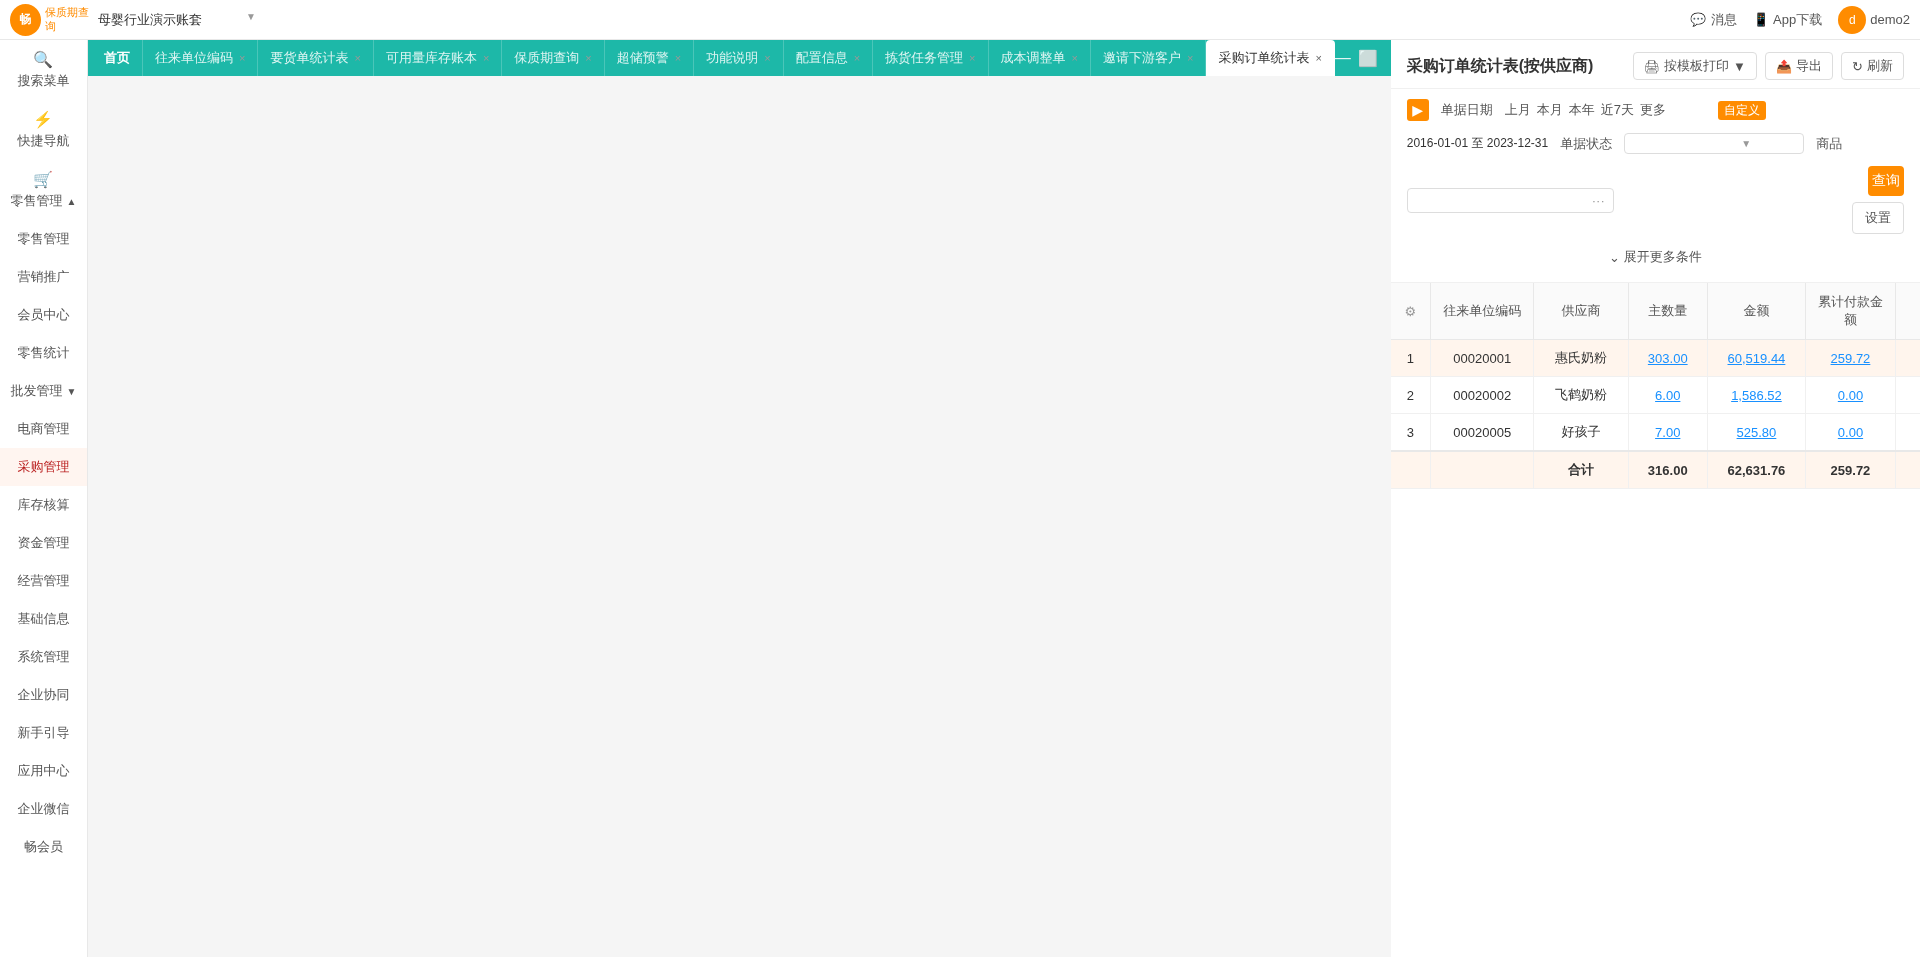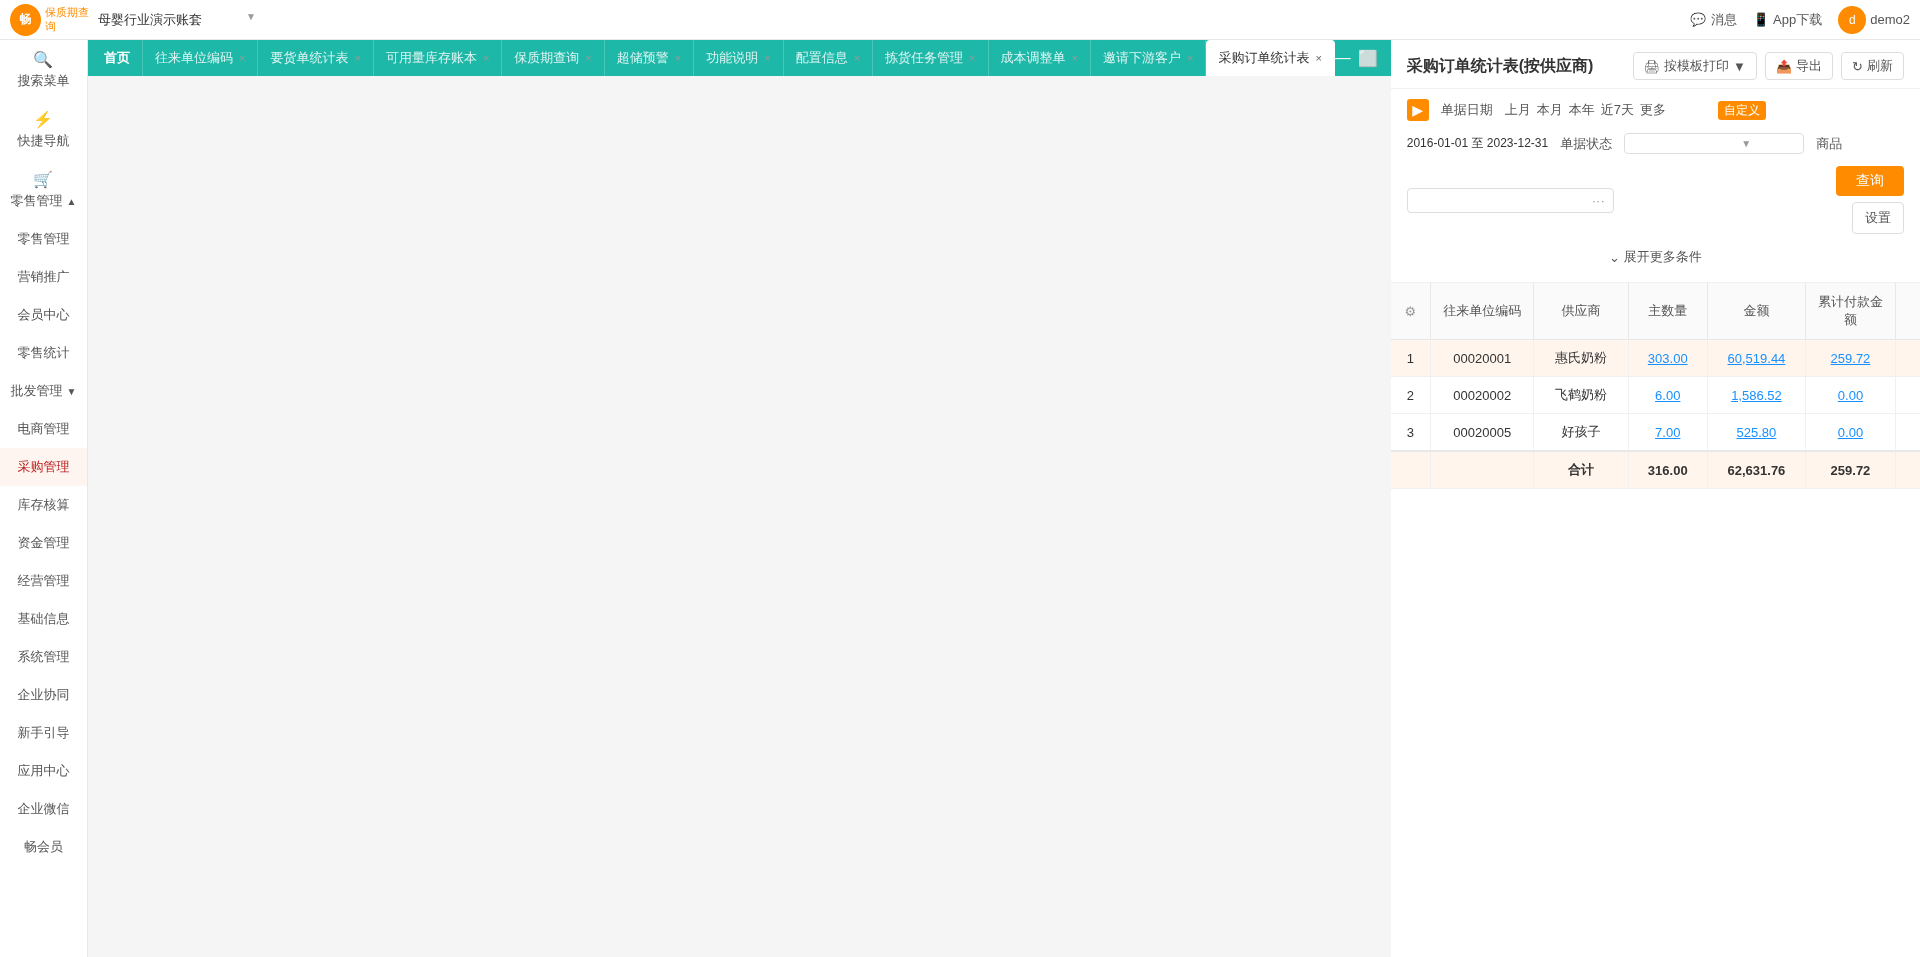--- a/index.html
+++ b/index.html
@@ -75,21 +75,21 @@
     .date-shortcut { color: #555; font-size: 13px; cursor: pointer; }
     .custom-tag { background: #ff8c00; color: #fff; padding: 1px 6px; border-radius: 3px; font-size: 12px; cursor: pointer; margin-left: 46px; }
     .date-range { color: #333; font-size: 12px; }
     .filter-select { display: flex; align-items: center; border: 1px solid #ddd; border-radius: 4px; padding: 4px 8px; min-width: 180px; cursor: pointer; background: #fff; }
     .filter-select span { flex: 1; color: #999; }
     .filter-select .arrow { color: #999; font-size: 10px; }
     .filter-input { display: flex; align-items: center; border: 1px solid #ddd; border-radius: 4px; padding: 4px 8px; min-width: 200px; background: #fff; }
     .filter-input input { border: none; outline: none; font-size: 13px; flex: 1; }
     .filter-more-btn { display: flex; align-items: center; gap: 4px; cursor: pointer; color: #555; font-size: 13px; }
     .expand-more { display: flex; justify-content: center; padding: 6px 0; }
-    .btn-query { background: #ff8c00; color: #fff; border: none; border-radius: 4px; padding: 6px 20px; cursor: pointer; font-size: 14px; }
+    .btn-query { background: #ff8c00; color: #fff; border: none; border-radius: 4px; padding: 6px 4px; cursor: pointer; font-size: 14px; }
     .btn-settings { background: #fff; color: #555; border: 1px solid #ddd; border-radius: 4px; padding: 6px 12px; cursor: pointer; font-size: 13px; }
     .filter-toggle { cursor: pointer; width: 22px; height: 22px; background: #ff8c00; border-radius: 3px; display: flex; align-items: center; justify-content: center; color: #fff; font-size: 14px; flex-shrink: 0; }
 
     
     .table-area { padding: 0; }
     table { width: 100%; border-collapse: collapse; }
     thead tr { background: #fafafa; }
     th { padding: 10px 12px; text-align: center; font-weight: normal; color: #555; border-bottom: 1px solid #e8e8e8; border-right: 1px solid #e8e8e8; font-size: 13px; }
     th:last-child { border-right: none; }
     td { padding: 9px 12px; border-bottom: 1px solid #f0f0f0; border-right: 1px solid #f0f0f0; color: #333; font-size: 13px; text-align: center; }

